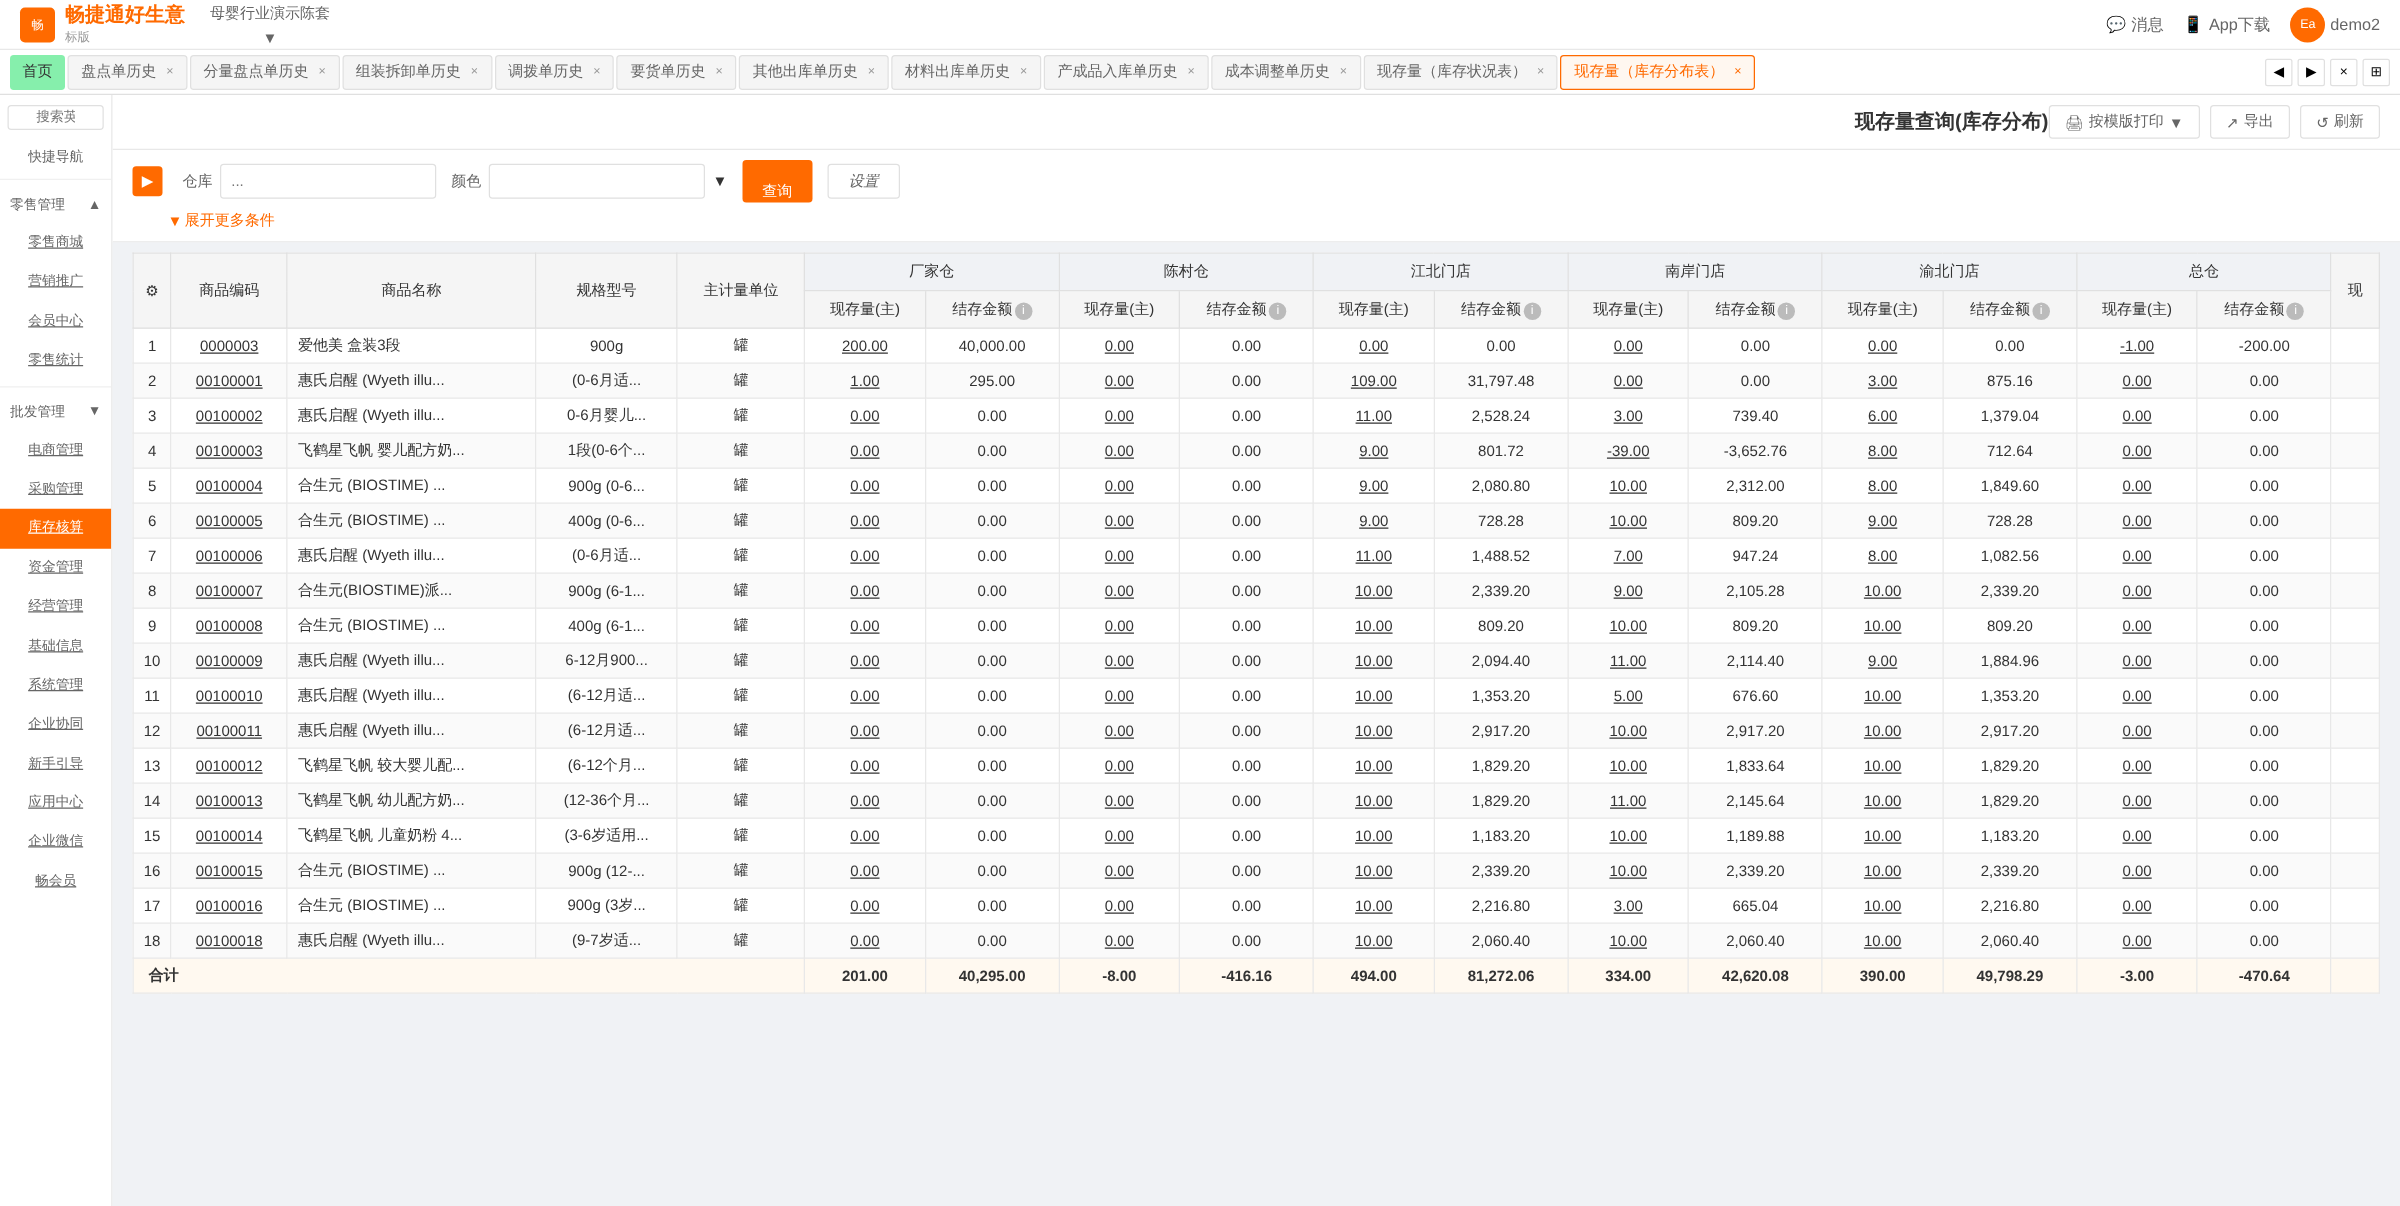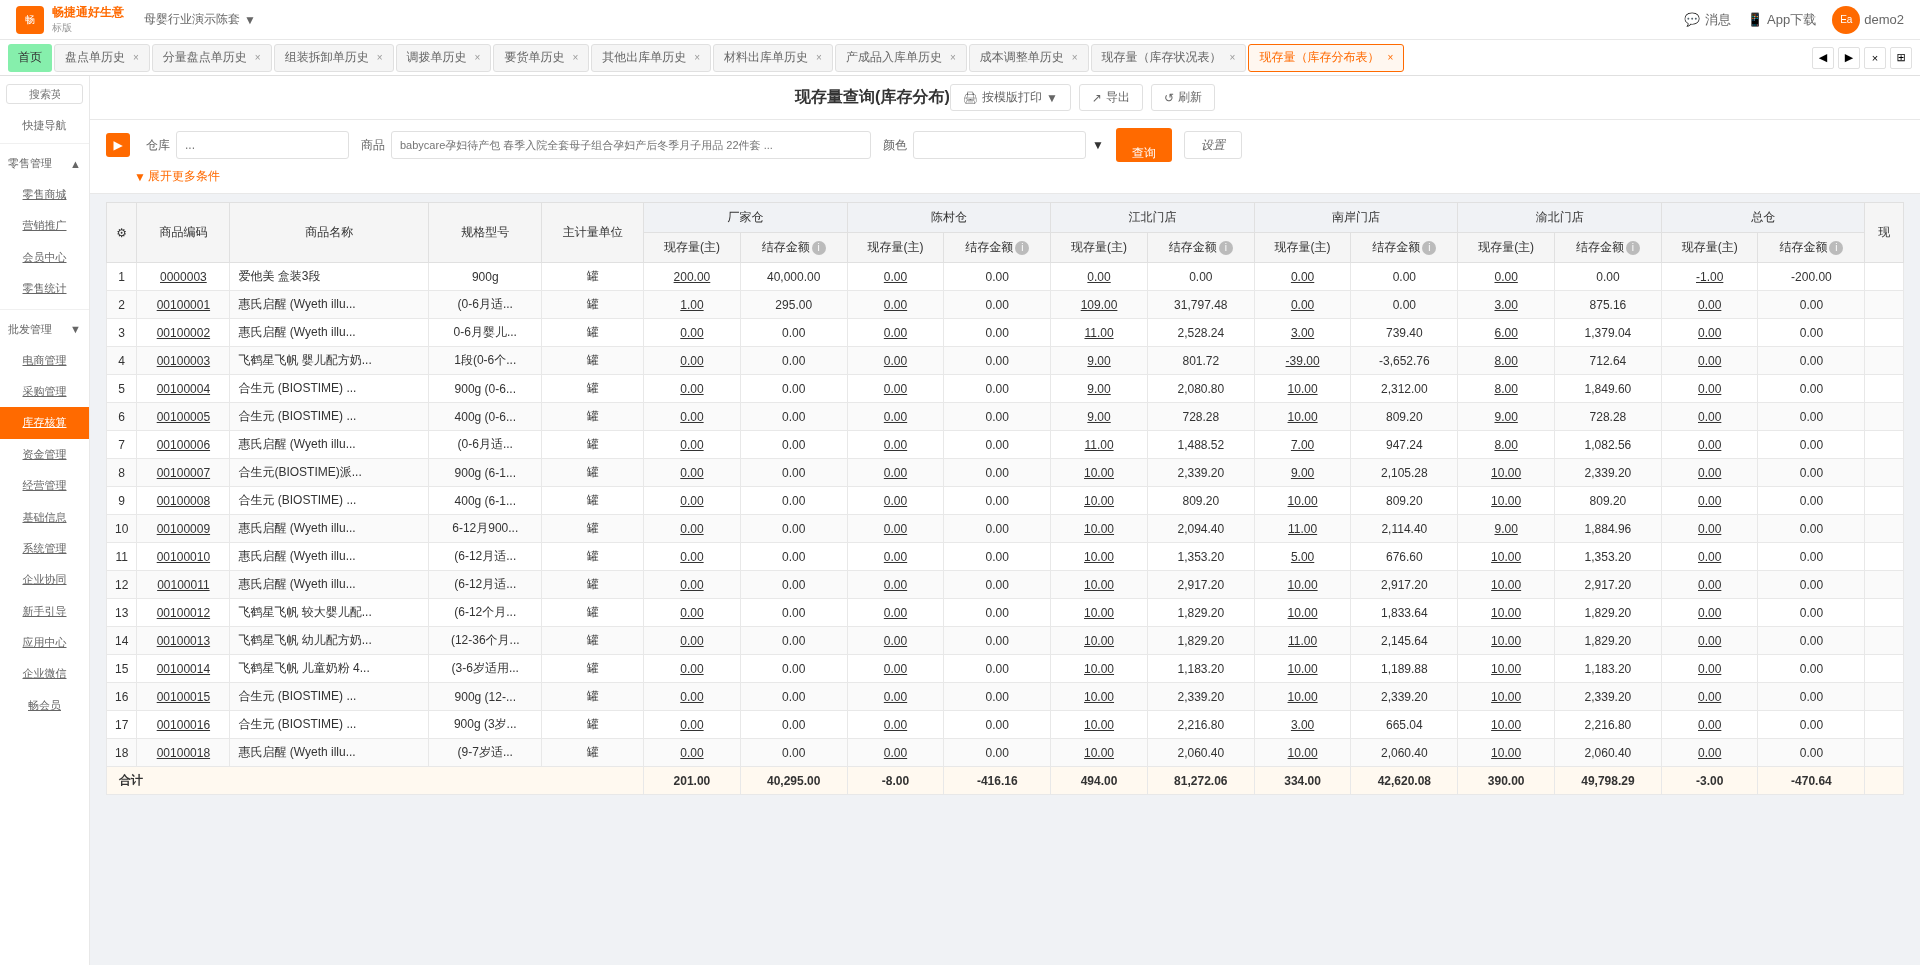--- a/index.html
+++ b/index.html
@@ -33,21 +33,21 @@
     .sidebar-search input { width: 100%; border: 1px solid #e0e0e0; border-radius: 3px; padding: 3px 6px; font-size: 11px; }
     .sidebar-nav { padding: 6px 4px; text-align: center; cursor: pointer; color: #666; font-size: 11px; }
     .divider-h { height: 1px; background: #f0f0f0; margin: 4px 0; }
     .sidebar-with-arrow { display: flex; align-items: center; justify-content: space-between; padding: 8px 8px; cursor: pointer; color: #666; font-size: 11px; }
 
     
     .content { flex: 1; display: flex; flex-direction: column; overflow: hidden; }
 
     
     .page-header { padding: 8px 16px 0; background: #fff; border-bottom: 1px solid #e8e8e8; }
-    .page-title-bar { display: flex; align-items: center; justify-content: center; margin-bottom: 8px; }
+    .page-title-bar { display: flex; align-items: center; justify-content: flex-end; margin-bottom: 8px; }
     .page-title { font-size: 16px; font-weight: bold; color: #333; }
     .page-actions { display: flex; gap: 8px; }
     .btn-action { padding: 4px 12px; border: 1px solid #e0e0e0; background: #fff; border-radius: 3px; cursor: pointer; font-size: 12px; color: #666; display: flex; align-items: center; gap: 4px; }
 
     
     .filter-area { background: #fff; padding: 8px 16px; border-bottom: 1px solid #e8e8e8; }
     .filter-row { display: flex; align-items: center; gap: 12px; flex-wrap: wrap; }
     .filter-item { display: flex; align-items: center; gap: 6px; }
     .filter-label { color: #666; font-size: 12px; white-space: nowrap; }
     .filter-input { height: 28px; border: 1px solid #e0e0e0; border-radius: 3px; padding: 0 8px; font-size: 12px; min-width: 80px; }
@@ -77,24 +77,24 @@
 
     .tab-bar-scroll { display: flex; align-items: center; flex: 1; overflow: hidden; gap: 2px; }
   </style>
 </head>
 <body>
 
 <div class="top-bar">
   <div class="top-bar-left">
     <div class="logo-icon">畅</div>
     <div>
-      <div style="font-size:12px;color:#ff6a00;font-weight:bold;">畅捷通好生意</div>
+      <div style="font-size:16px;color:#ff6a00;font-weight:bold;">畅捷通好生意</div>
       <div style="font-size:10px;color:#999;">标版</div>
     </div>
-    <div style="margin-left:12px;display:flex;align-items:center;gap:4px;color:#666;font-size:12px;">
+    <div style="margin-left:12px;display:flex;align-items:center;gap:4px;color:#666;font-size:12px;flex-direction:column;">
       <span>母婴行业演示陈套</span>
       <span>▼</span>
     </div>
   </div>
   <div class="top-bar-right">
     <span>
       <span>💬</span>
       <span>消息</span>
     </span>
     <span>
@@ -190,24 +190,20 @@
         </div>
       </div>
     </div>
 
     <div class="filter-area">
       <div class="filter-row">
         <span class="expand-arrow">▶</span>
         <div class="filter-item">
           <span class="filter-label">仓库</span>
           <input class="filter-input" placeholder="..." style="">
-        </div>
-        <div class="filter-item">
-          <span class="filter-label">商品</span>
-          <input class="filter-input filter-input-wide" style="min-width: 480px; font-size: 11px;" placeholder="babycare孕妇待产包 春季入院全套母子组合孕妇产后冬季月子用品 22件套 ...">
         </div>
         <div class="filter-item">
           <span class="filter-label">颜色</span>
           <input class="filter-input" style="min-width: 120px;">
           <span>▼</span>
         </div>
         <button class="orange-btn">查询</button>
         <button class="white-btn">设置</button>
       </div>
       <div style="margin-top:6px;padding-left:28px;">

